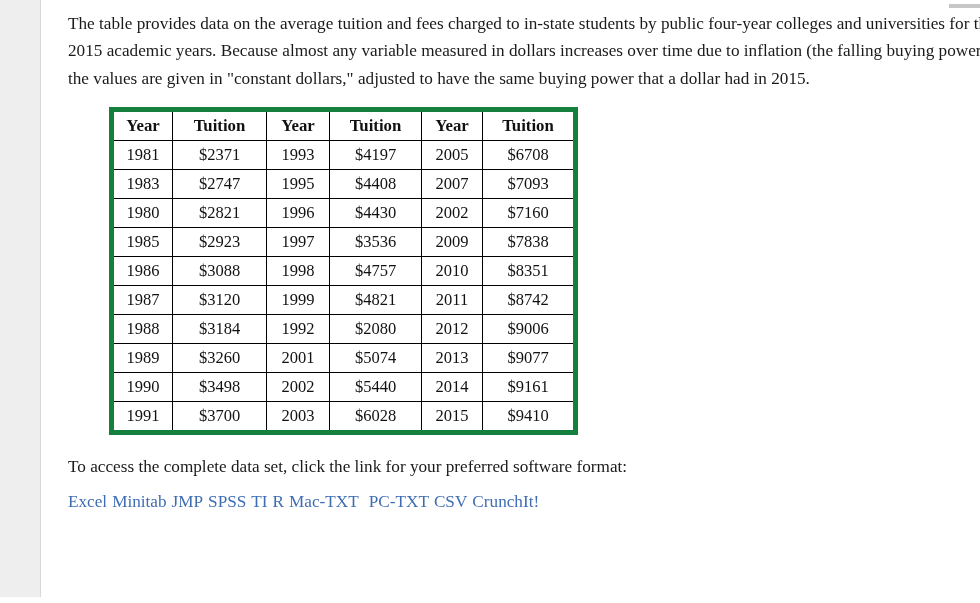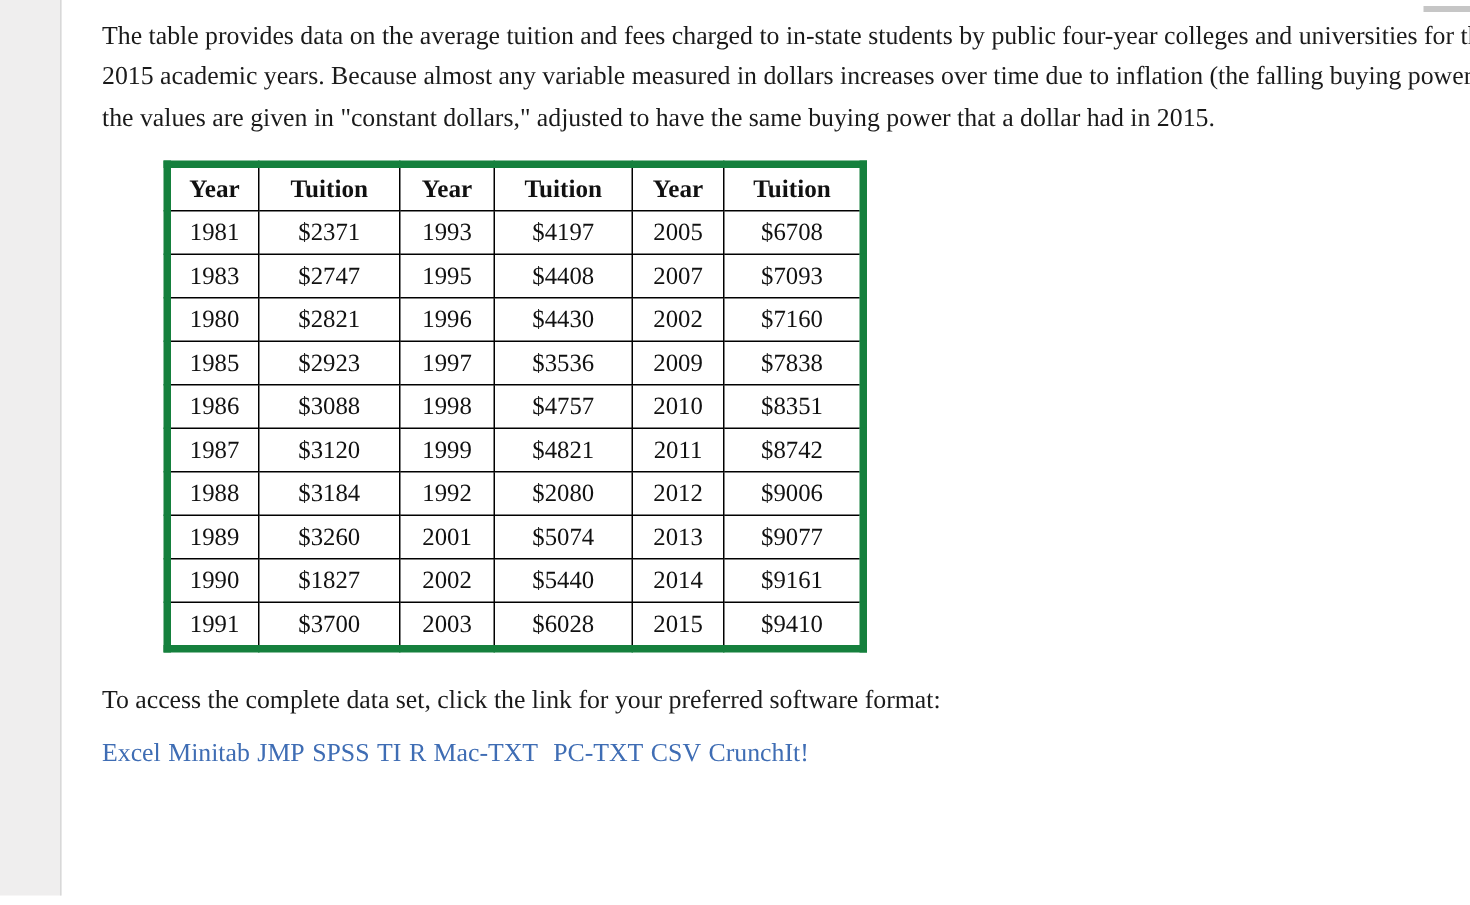--- a/index.html
+++ b/index.html
@@ -231,21 +231,21 @@
               <tr>
                 <td>1989</td>
                 <td>$3260</td>
                 <td>2001</td>
                 <td>$5074</td>
                 <td>2013</td>
                 <td>$9077</td>
               </tr>
               <tr>
                 <td>1990</td>
-                <td>$1827</td>
+                <td>$3498</td>
                 <td>2002</td>
                 <td>$5440</td>
                 <td>2014</td>
                 <td>$9161</td>
               </tr>
               <tr>
                 <td>1991</td>
                 <td>$3700</td>
                 <td>2003</td>
                 <td>$6028</td>

